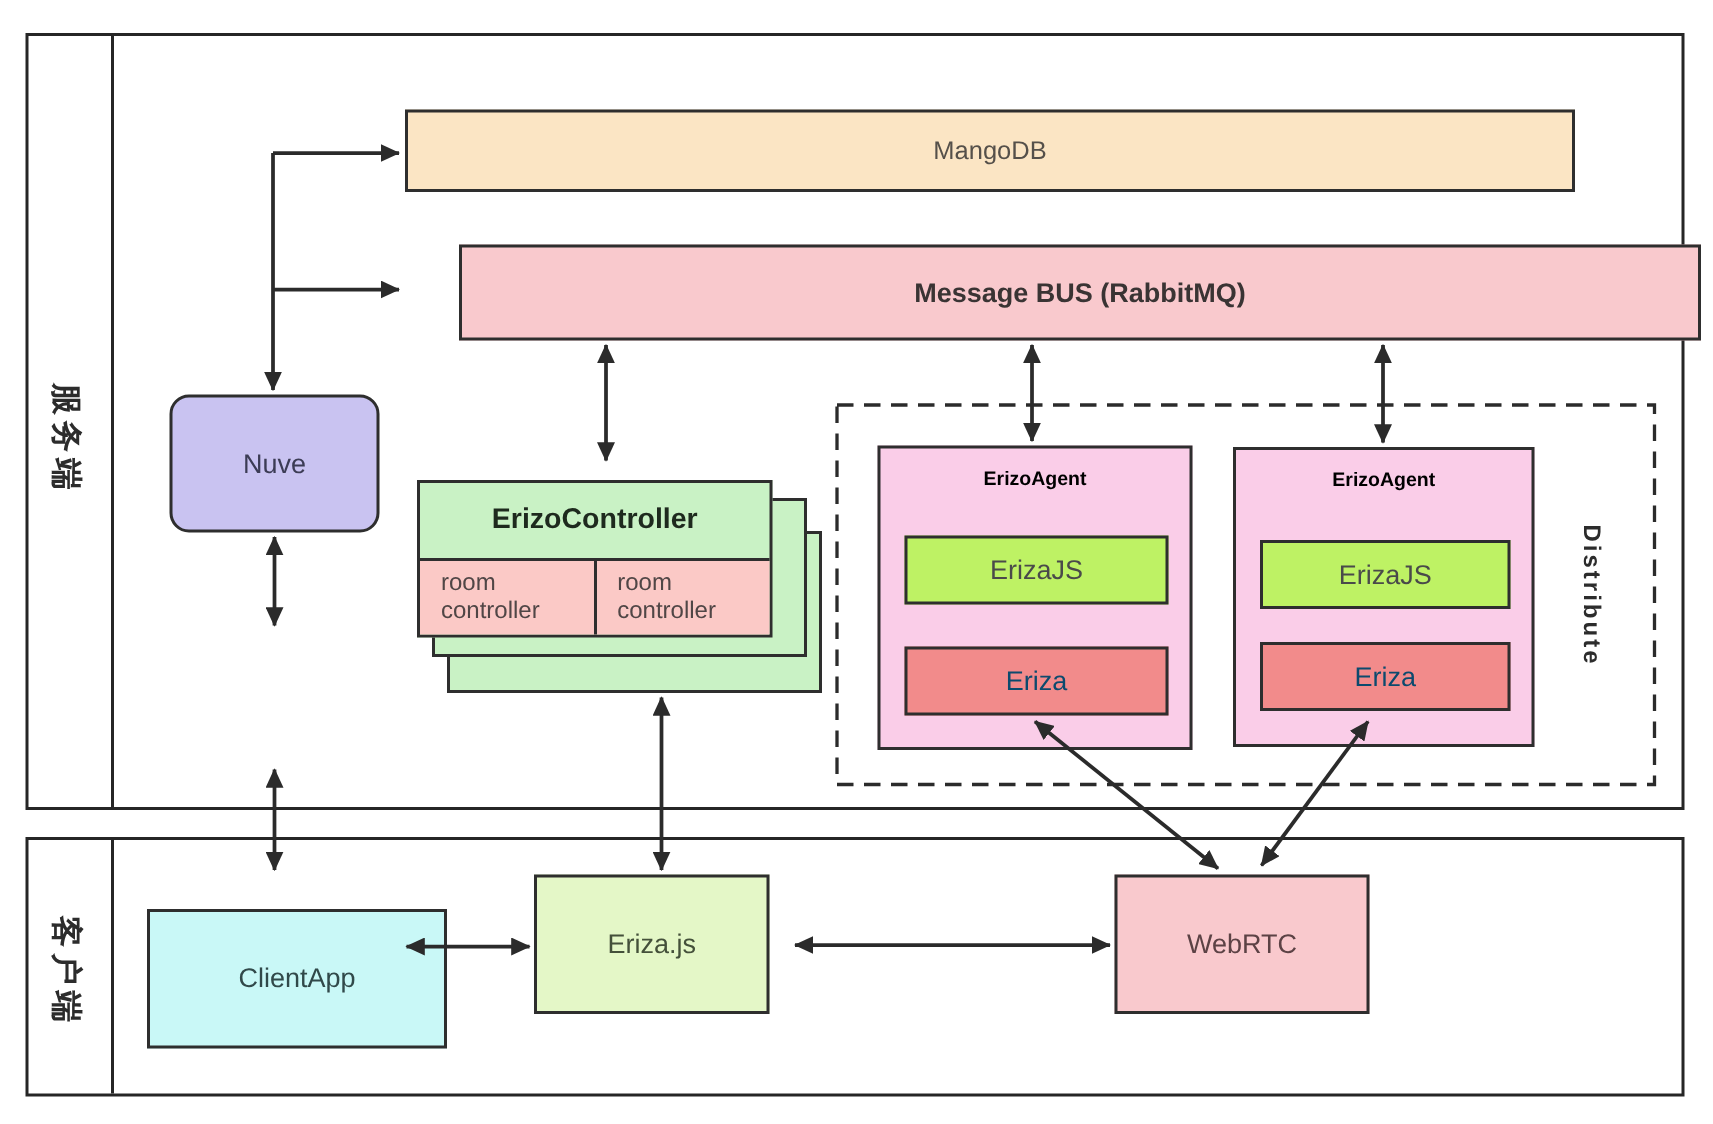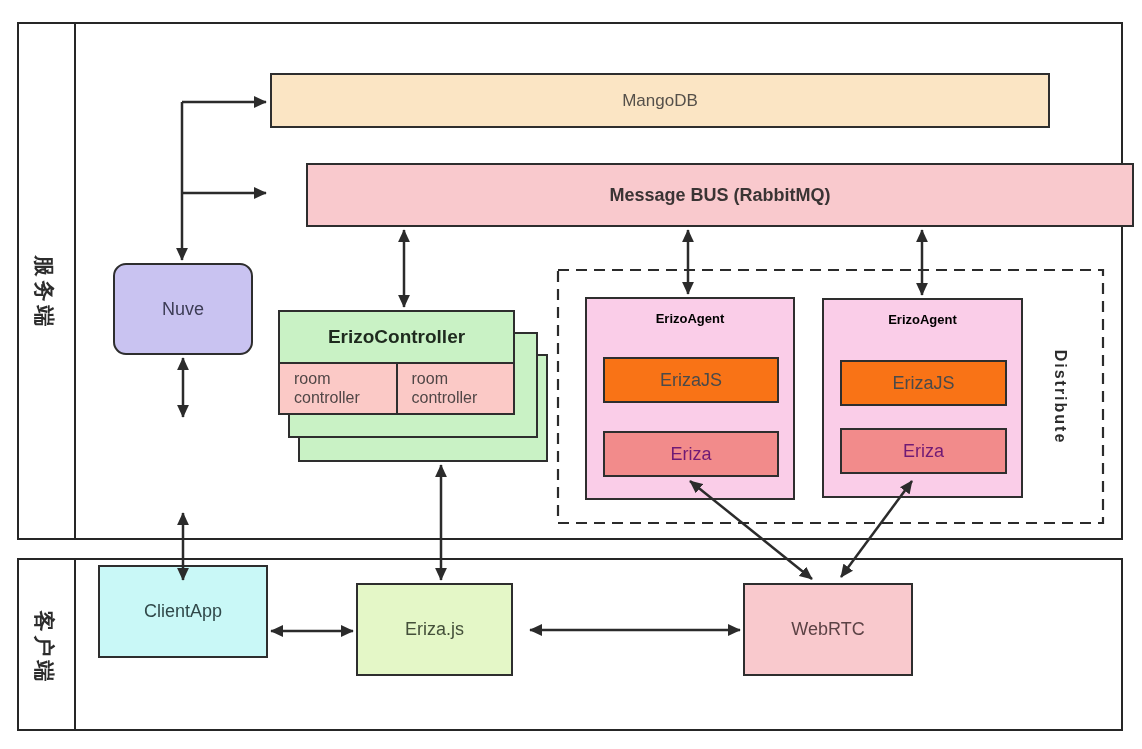--- a/index.html
+++ b/index.html
@@ -20,40 +20,40 @@
     display:flex;align-items:center;justify-content:center;
     font-size:18px;color:#474747;text-align:center;
   }
   #mangodb{left:270px;top:73px;width:780px;height:55px;background:#fbe5c4;color:#55504a;font-size:17px;}
   #message-bus{left:270px;top:163px;width:828px;height:64px;background:#f9c9cd;font-weight:bold;color:#3a3434;font-size:18px;margin-left:36px;}
   #nuve{left:113px;top:263px;width:140px;height:92px;background:#c9c3f1;color:#3c3c55;border-radius:13px;}
   #server-app{left:113px;top:420px;width:140px;height:90px;background:#cae3f8;color:#39434d;}
   .ec-card{position:absolute;box-sizing:border-box;border:2px solid #2e2e2e;background:#c9f2c5;}
   #ec-card3{left:298px;top:354px;width:250px;height:108px;}
   #ec-card2{left:288px;top:332px;width:250px;height:106px;}
-  #ec-card1{left:278px;top:310px;width:237px;height:105px;display:flex;flex-direction:column;background:#c9f2c5;}
+  #ec-card1{left:278px;top:320px;width:237px;height:105px;display:flex;flex-direction:column;background:#c9f2c5;}
   #ec-header{flex:0 0 50px;display:flex;align-items:center;justify-content:center;font-weight:bold;font-size:19px;color:#1e2a1e;border-bottom:2px solid #2e2e2e;}
   #ec-rooms{flex:1;display:flex;}
   .room-cell{flex:1;background:#fbc9c6;display:flex;align-items:center;justify-content:center;font-size:16px;line-height:1.15;color:#504646;padding:2px 14px;box-sizing:border-box;}
   .room-cell + .room-cell{border-left:2px solid #2e2e2e;}
   .agent{position:absolute;box-sizing:border-box;border:2px solid #2e2e2e;background:#facde8;}
   #agent-1{left:585px;top:297px;width:210px;height:203px;}
   #agent-2{left:822px;top:298px;width:201px;height:200px;}
   .agent-title{position:absolute;top:12px;left:0;right:0;text-align:center;font-weight:bold;font-size:13px;color:#000000;}
-  .erizajs-box{position:absolute;box-sizing:border-box;border:2px solid #2e2e2e;background:#f97316;display:flex;align-items:center;justify-content:center;font-size:18px;color:#4a4a4a;}
+  .erizajs-box{position:absolute;box-sizing:border-box;border:2px solid #2e2e2e;background:#bef264;display:flex;align-items:center;justify-content:center;font-size:18px;color:#4a4a4a;}
   #agent-1 .erizajs-box{left:16px;top:58px;width:176px;height:46px;}
   #agent-2 .erizajs-box{left:16px;top:60px;width:167px;height:46px;}
-  .eriza-box{position:absolute;box-sizing:border-box;border:2px solid #2e2e2e;background:#f28b8b;display:flex;align-items:center;justify-content:center;font-size:18px;color:#701a75;}
+  .eriza-box{position:absolute;box-sizing:border-box;border:2px solid #2e2e2e;background:#f28b8b;display:flex;align-items:center;justify-content:center;font-size:18px;color:#0c4a6e;}
   #agent-1 .eriza-box{left:16px;top:132px;width:176px;height:46px;}
   #agent-2 .eriza-box{left:16px;top:128px;width:167px;height:46px;}
   #distribute-label{
     position:absolute;left:1060px;top:397px;transform:translate(-50%,-50%) rotate(90deg);
     font-weight:bold;font-size:16px;color:#2c2c2c;letter-spacing:2px;white-space:nowrap;
   }
-  #client-app{left:98px;top:565px;width:170px;height:93px;background:#c9f8f7;color:#31494a;}
+  #client-app{left:98px;top:606px;width:200px;height:93px;background:#c9f8f7;color:#31494a;}
   #eriza-js-lib{left:356px;top:583px;width:157px;height:93px;background:#e4f7c7;color:#44503a;}
   #webrtc{left:743px;top:583px;width:170px;height:93px;background:#f9c9cd;color:#5c4245;}
   #arrow-layer{position:absolute;left:0;top:0;width:1142px;height:749px;pointer-events:none;}
   #arrow-layer line, #arrow-layer rect{stroke:#2b2b2b;}
 </style>
 </head>
 <body>
 
 <div id="canvas">
 

